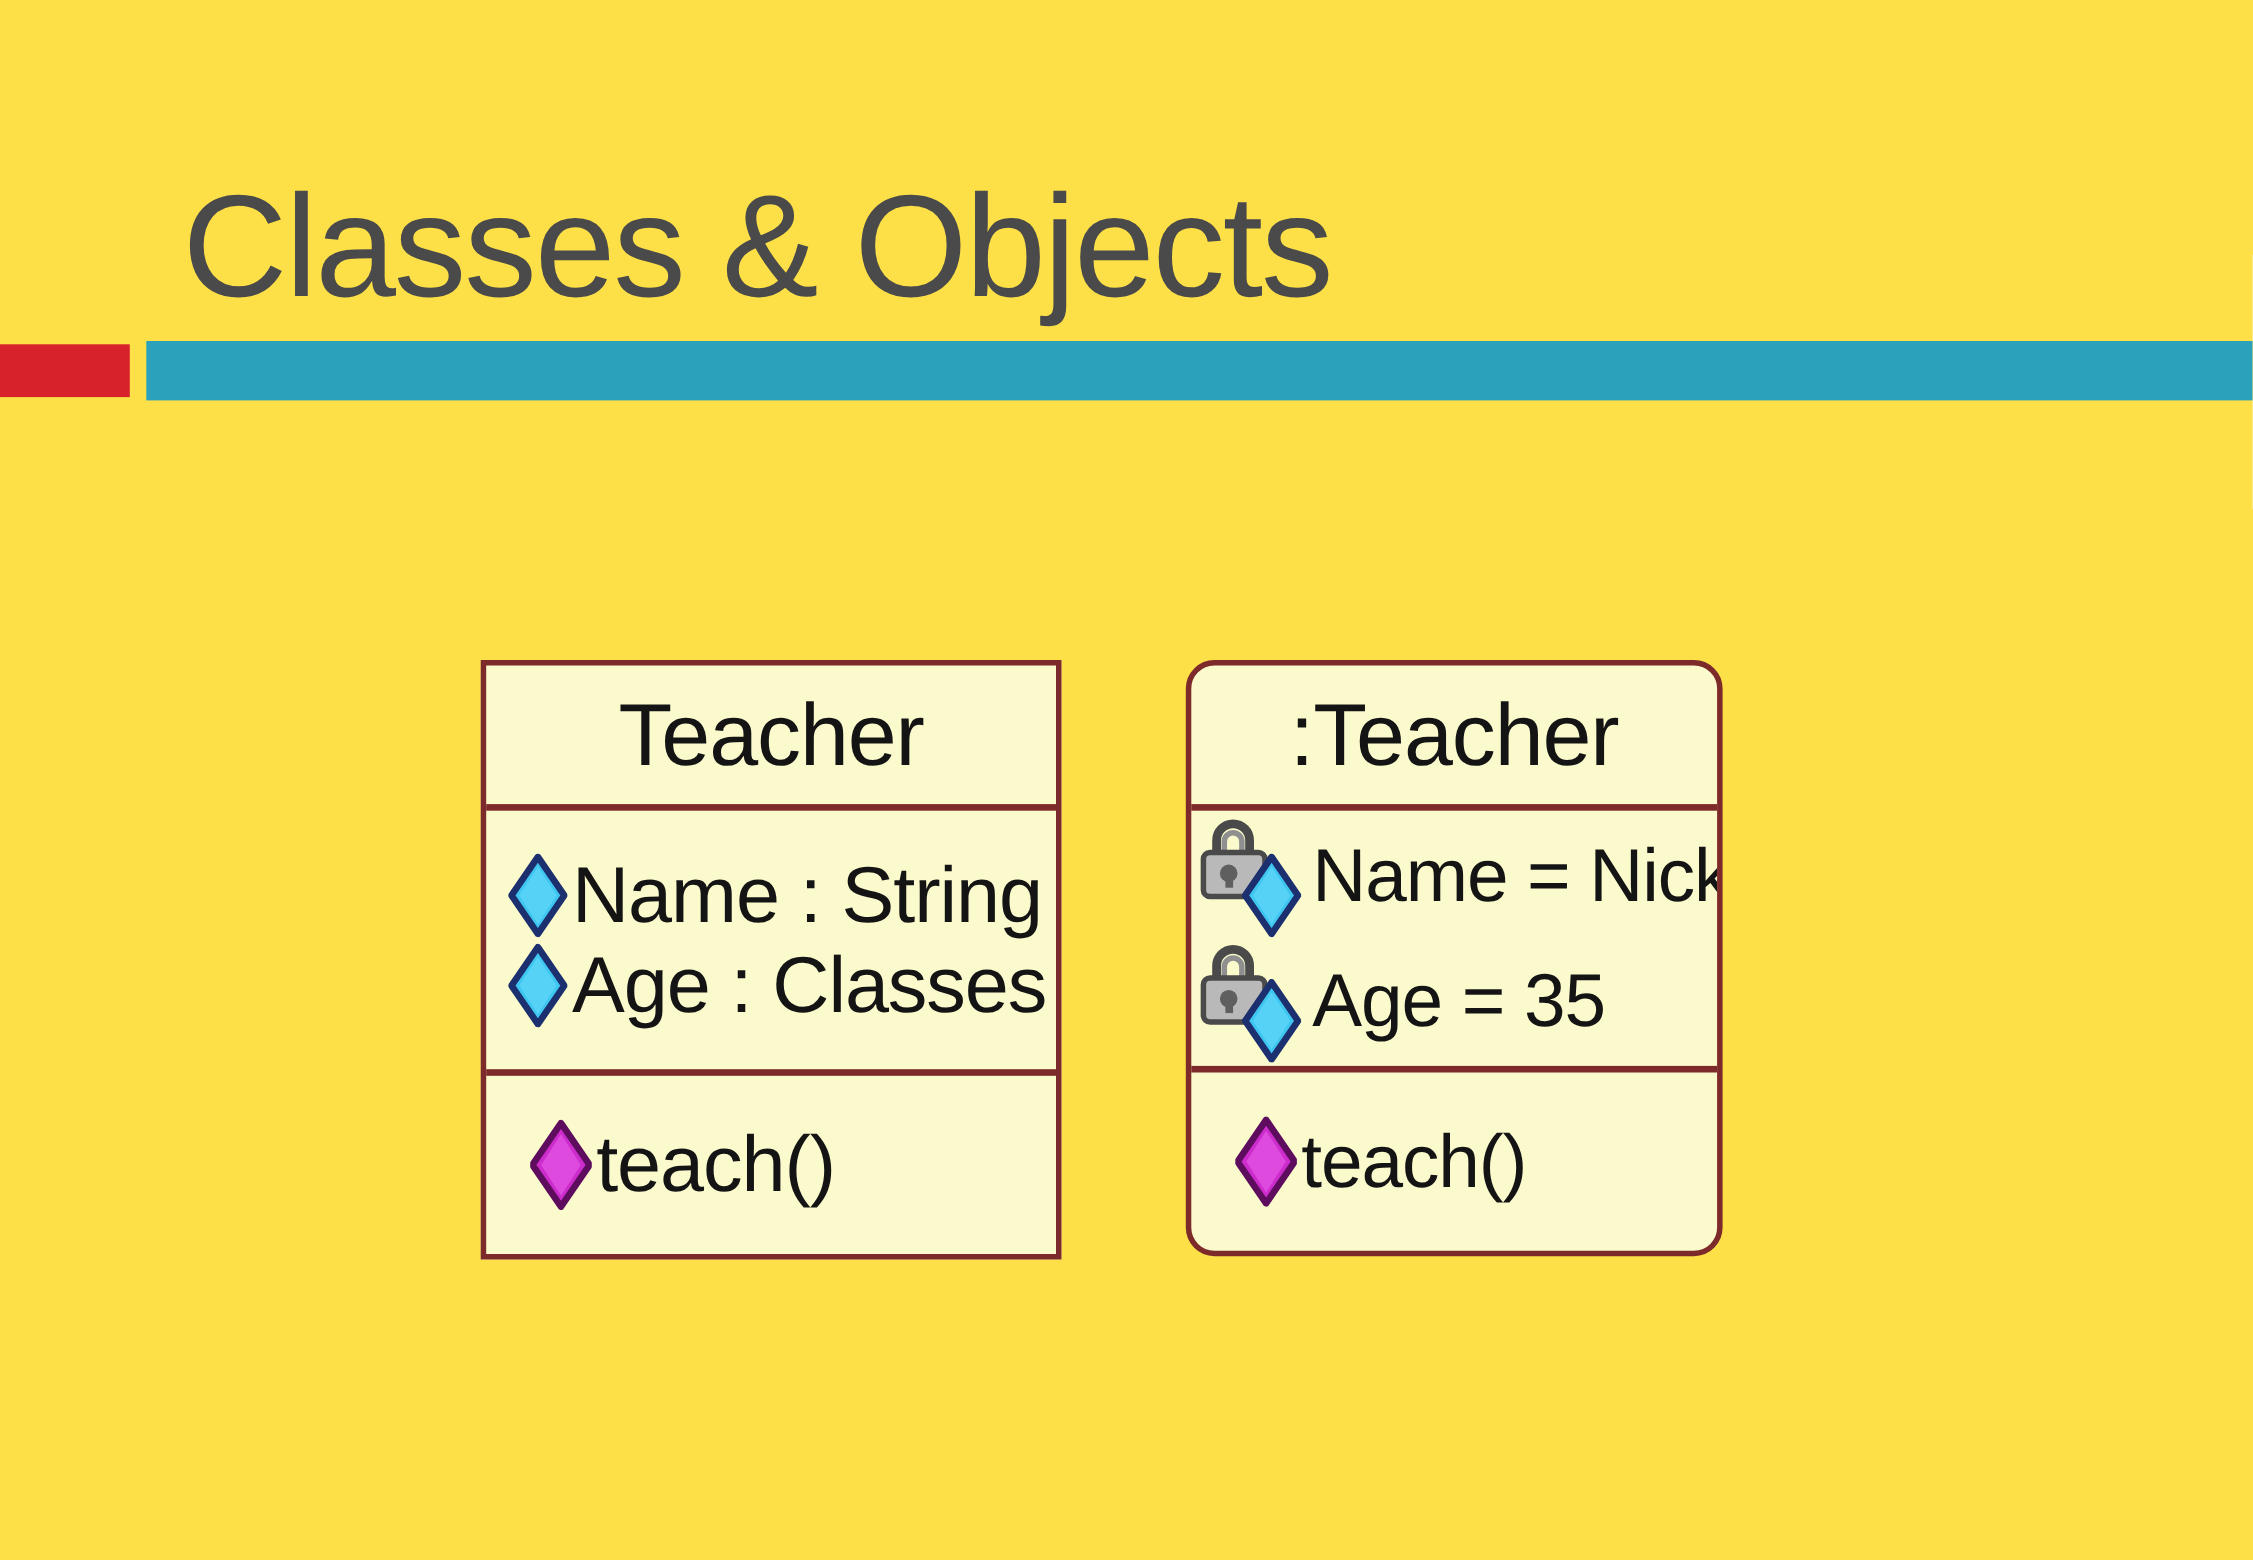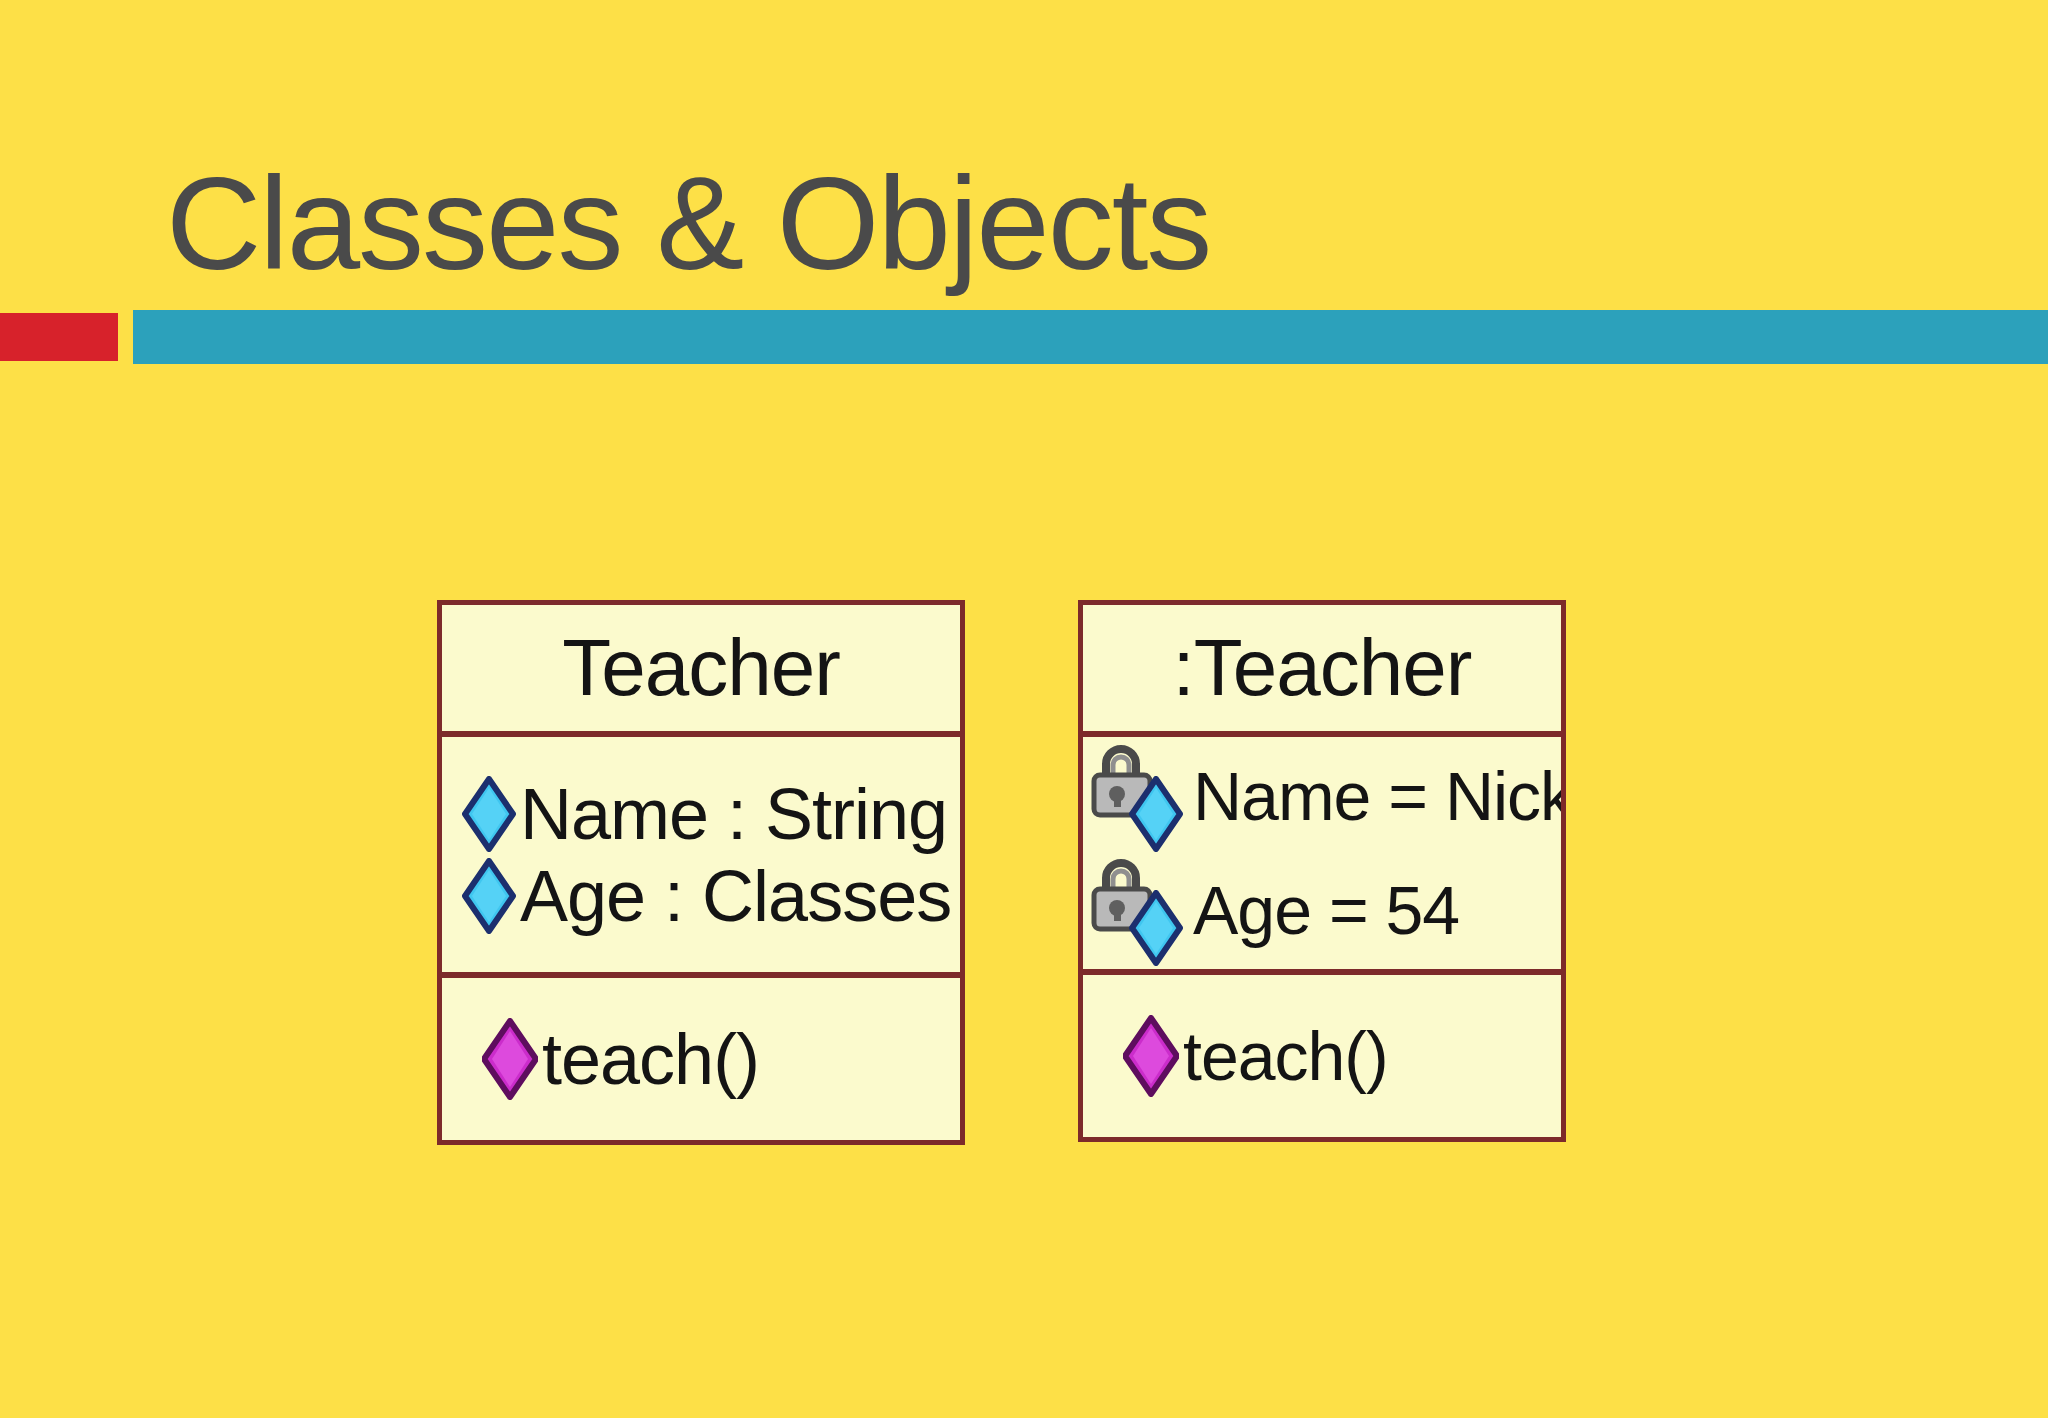--- a/index.html
+++ b/index.html
@@ -39,21 +39,21 @@
     position:absolute;
     top:566px;
     background:#fbfacd;
     border:5px solid #7d2a2a;
     display:flex;
     flex-direction:column;
     color:#141414;
     margin-top:34px;
   }
   .uml-box.class-box  { left:437px;  width:528px; height:545px; }
-  .uml-box.object-box { left:1078px; width:488px; height:542px; }
+  .uml-box.object-box { left:1078px; width:488px; height:542px;border-radius:26px; }
 
   .uml-name {
     height:132px;
     flex:none;
     display:flex;
     align-items:center;
     justify-content:center;
     font-size:80px;
     border-bottom:6px solid #7d2a2a;
     letter-spacing:-1px;
@@ -169,21 +169,21 @@
       </div>
       <div class="uml-row">
         <span class="icon-stack">
           <svg class="lock-svg" width="66" height="80" viewBox="0 0 66 80">
               <use href="#lock-shape"></use>
             </svg>
           <svg class="diamond-svg" width="54" height="76" viewBox="0 0 54 76">
               <use href="#diamond-cyan-shape"></use>
             </svg>
         </span>
-        <span>Age = 54</span>
+        <span>Age = 35</span>
       </div>
     </div>
 
     <div class="uml-ops">
       <div class="uml-row">
         <svg class="diamond-icon" width="56" height="82" viewBox="0 0 56 82">
             <use href="#diamond-magenta-shape"></use>
           </svg>
         <span>teach()</span>
       </div>

